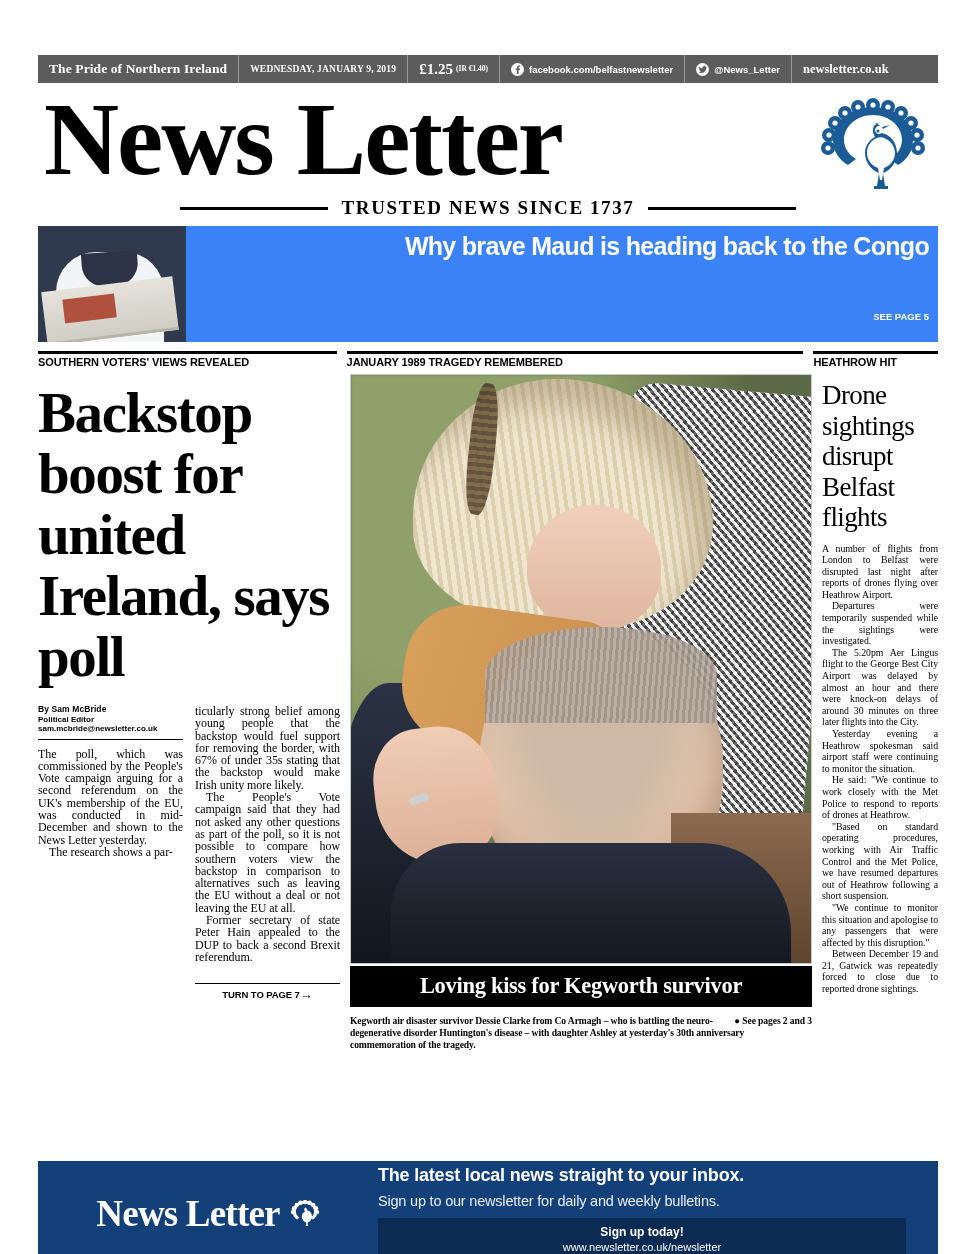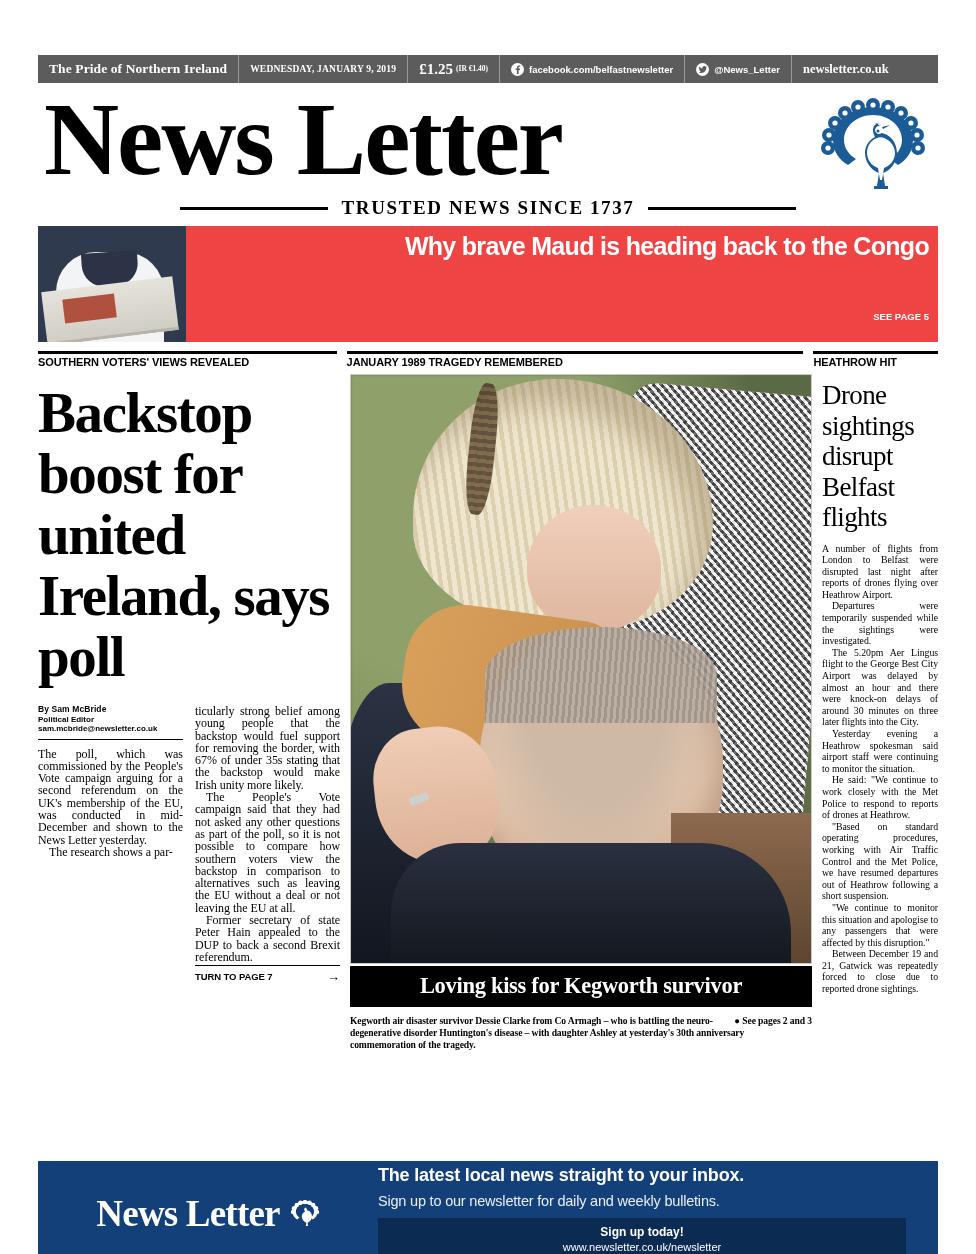--- a/index.html
+++ b/index.html
@@ -169,21 +169,21 @@
     position: absolute;
     right: 8px; bottom: 7px;
     font-family: "Liberation Sans", sans-serif;
     font-size: 9.5px;
     font-weight: bold;
     color: #111;
     letter-spacing: -.2px;
   }
   .teaser-see-dark .lead { letter-spacing: .2px; }
 
-  .teaser-right { background: #ef4444; display: flex; justify-content: space-between; }
+  .teaser-right { background: #3b82f6; display: flex; justify-content: space-between; }
   .teaser-photo-r {
     width: 148px; height: 100%;
     position: relative;
     background: #2f3a4f;
     overflow: hidden;
   }
   .tpr-body {
     position: absolute;
     left: 18px; top: 26px;
     width: 108px; height: 100px;
@@ -309,26 +309,26 @@
     line-height: 12.3px;
     color: #000;
     text-align: justify;
     letter-spacing: -.05px;
   }
   .bodytext p { text-indent: 11px; }
   .bodytext p.first { text-indent: 0; }
   .bodytext p + p { margin-top: 0; }
 
   .turn-to {
-    margin-top: 2px;
+    margin-top: 20px;
     border-top: 1.5px solid #000;
     padding-top: 3px;
     display: flex;
     align-items: center;
-    justify-content: space-between;
+    justify-content: center;
     font-family: "Liberation Sans", sans-serif;
     font-weight: bold;
     font-size: 9.5px;
     letter-spacing: -.1px;
   }
   .arrow { font-size: 13px; font-weight: normal; }
 
   
   .photo-frame {
     width: 462px;

